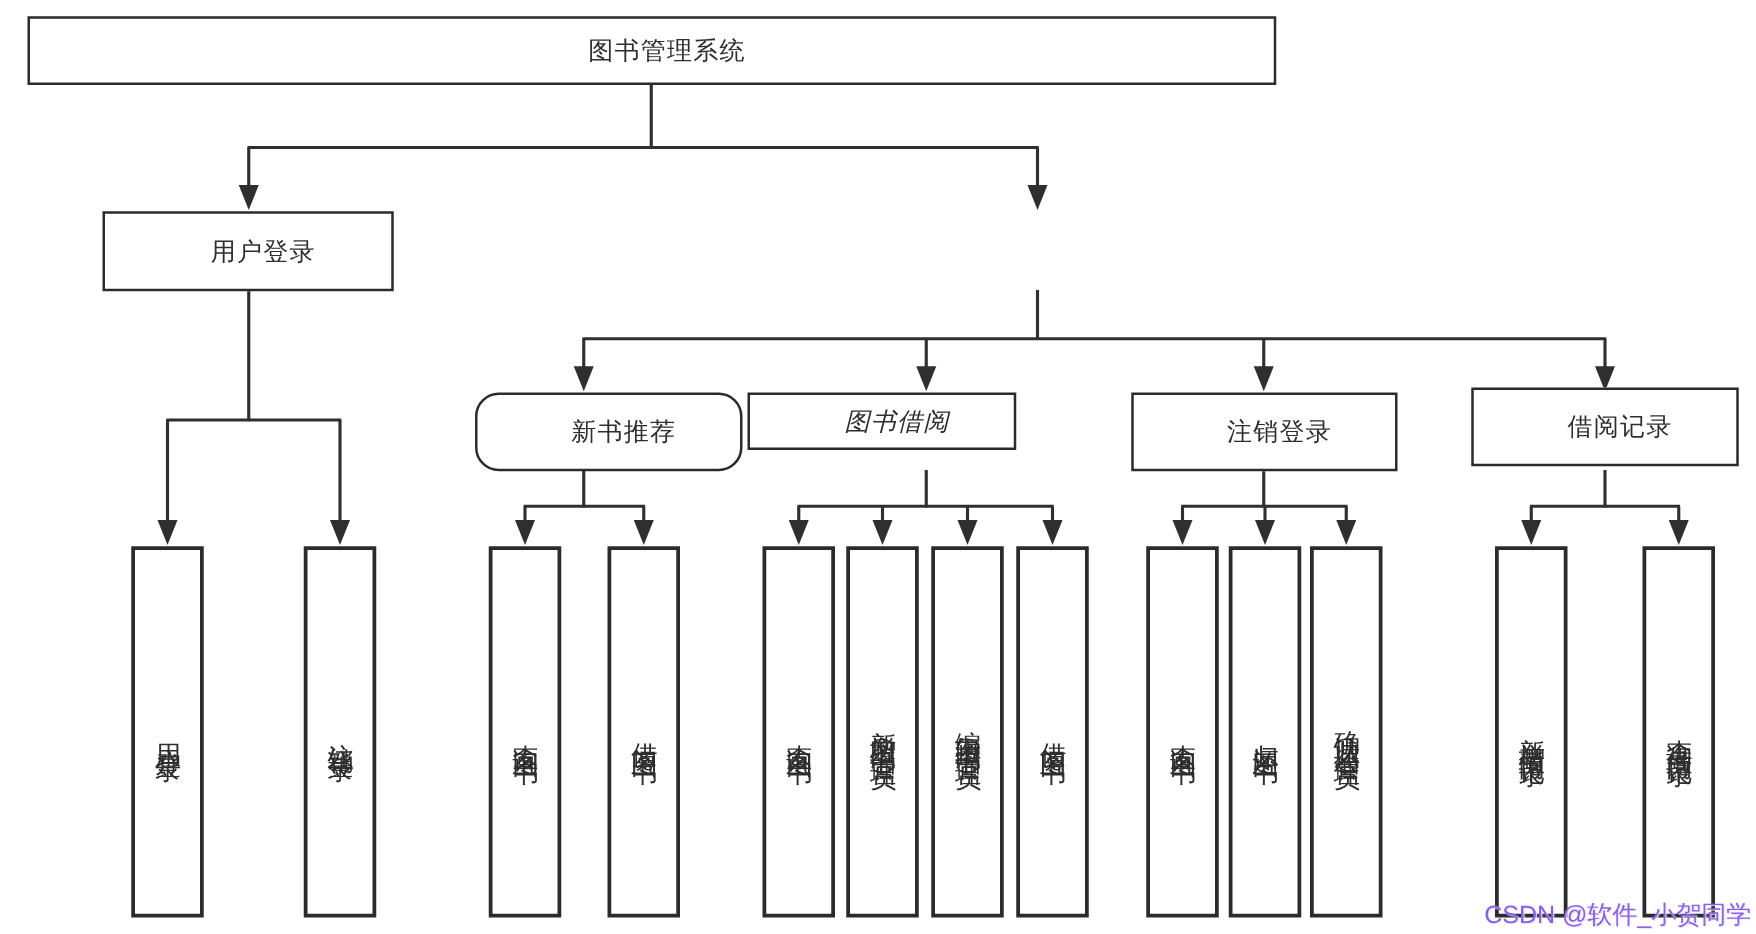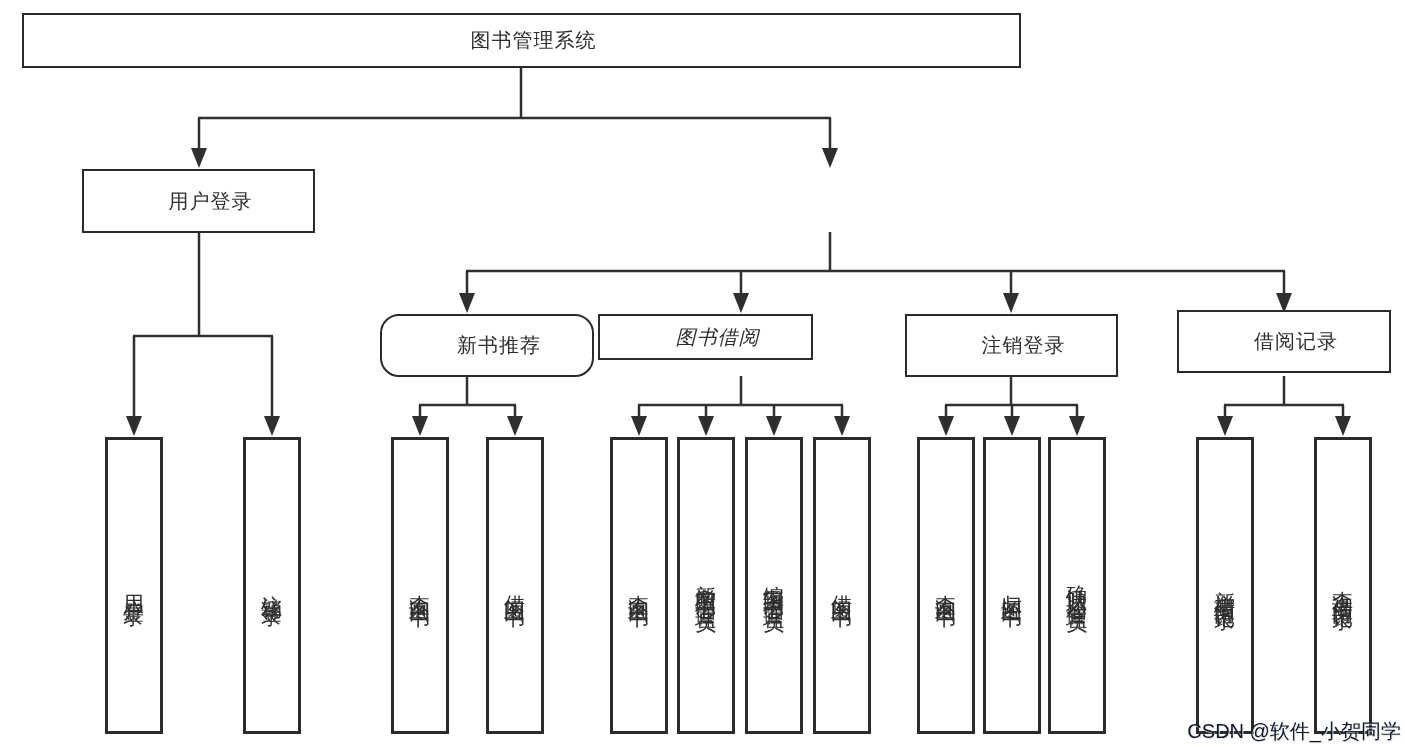--- a/index.html
+++ b/index.html
@@ -25,21 +25,21 @@
     top:437px;height:297px;width:58px;
     border:3px solid #2b2b2b;
     background:#ffffff;
     display:flex;align-items:center;justify-content:center;
     writing-mode:vertical-rl;text-orientation:mixed;
     font-size:21px;color:#2e2e2e;letter-spacing:4px;
     line-height:1.0;
   }
   .watermark{
     position:absolute;right:4px;bottom:2px;
-    font-size:20px;color:#0f172a;
+    font-size:20px;color:#8b5cf6;
     text-shadow:1px 1px 1px #e6e6e6;
     z-index:5;white-space:nowrap;
   }
 </style>
 </head>
 <body>
 
 <div class="canvas">
 
   <svg class="connectors" width="1405" height="747" viewBox="0 0 1405 747" xmlns="http://www.w3.org/2000/svg">

